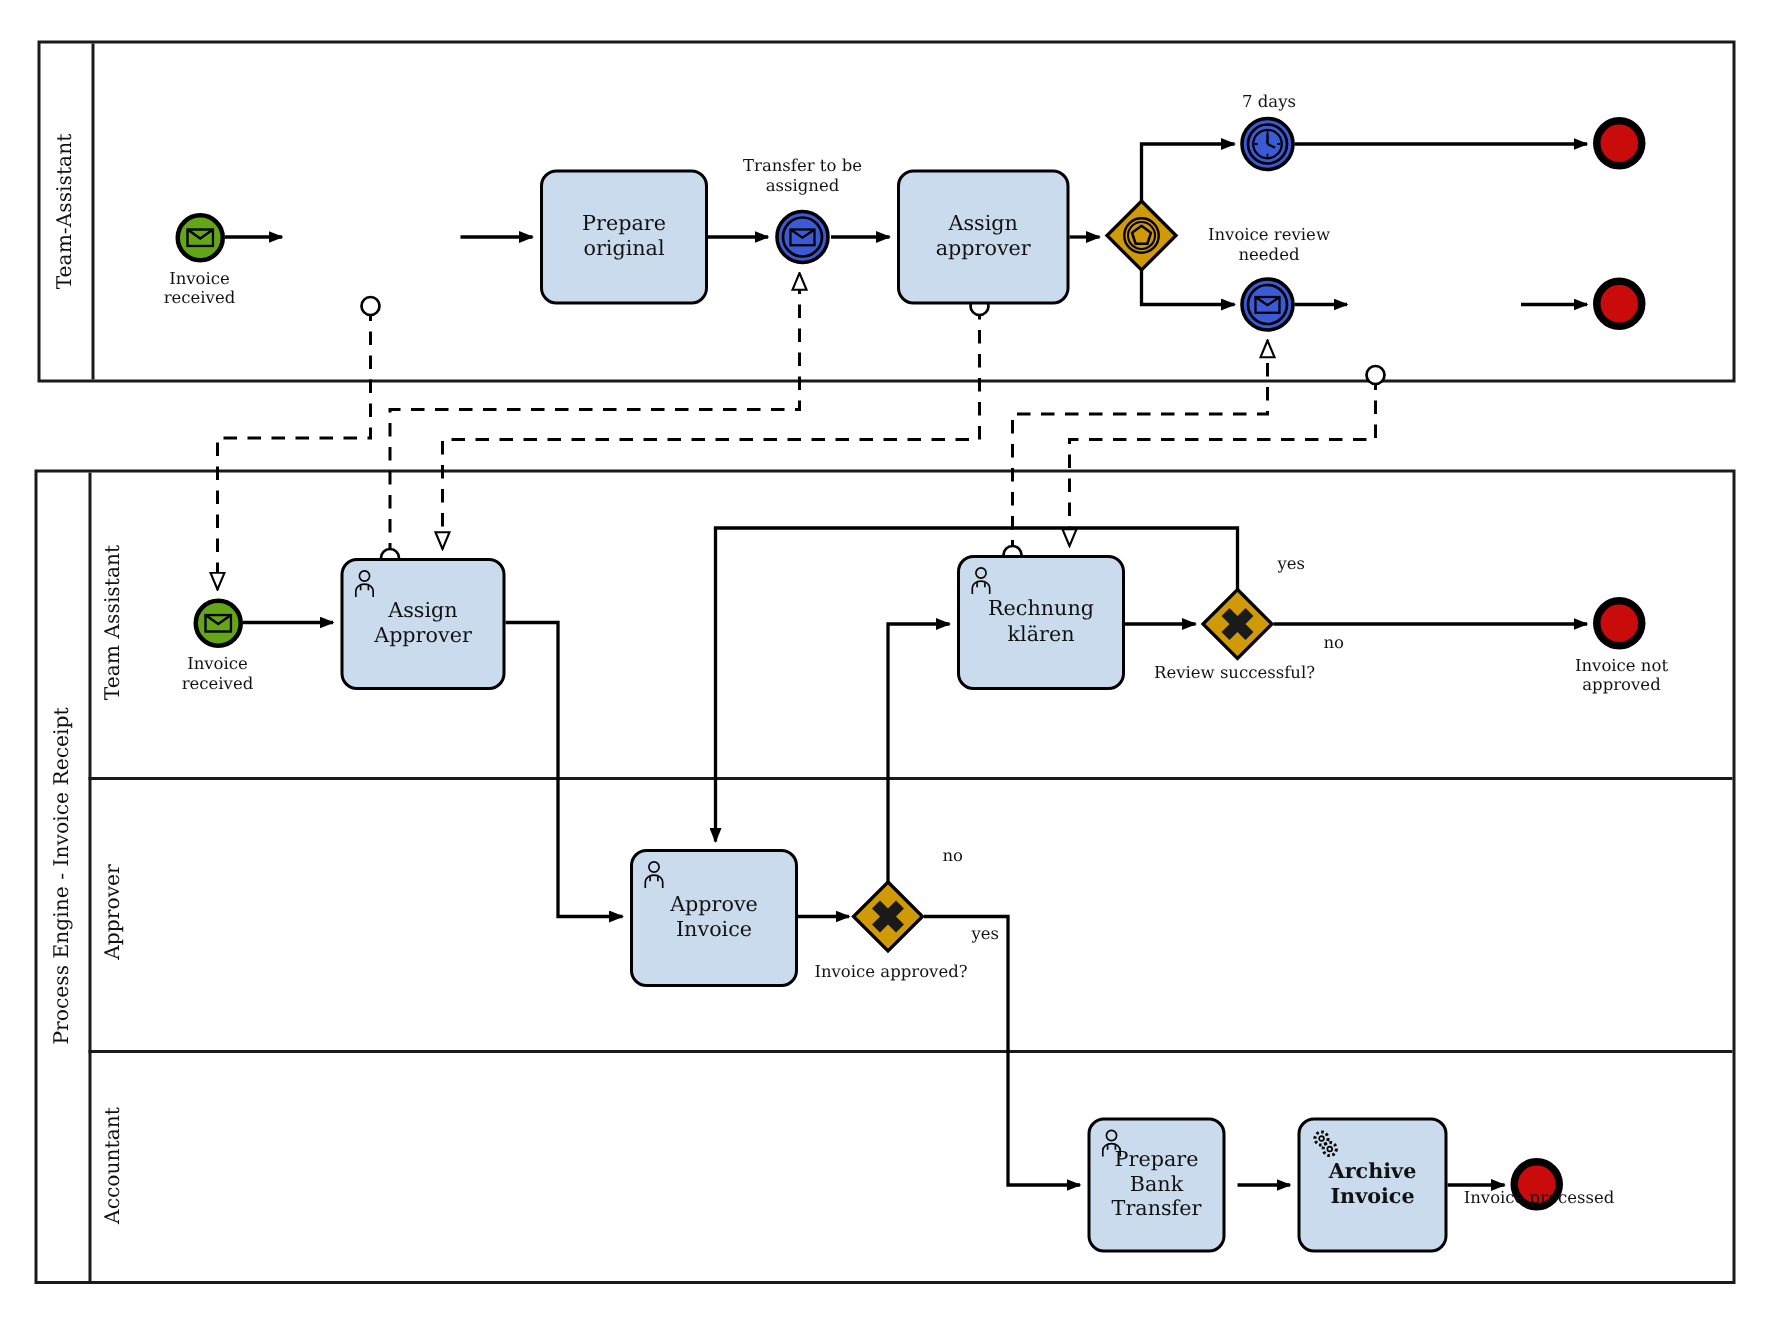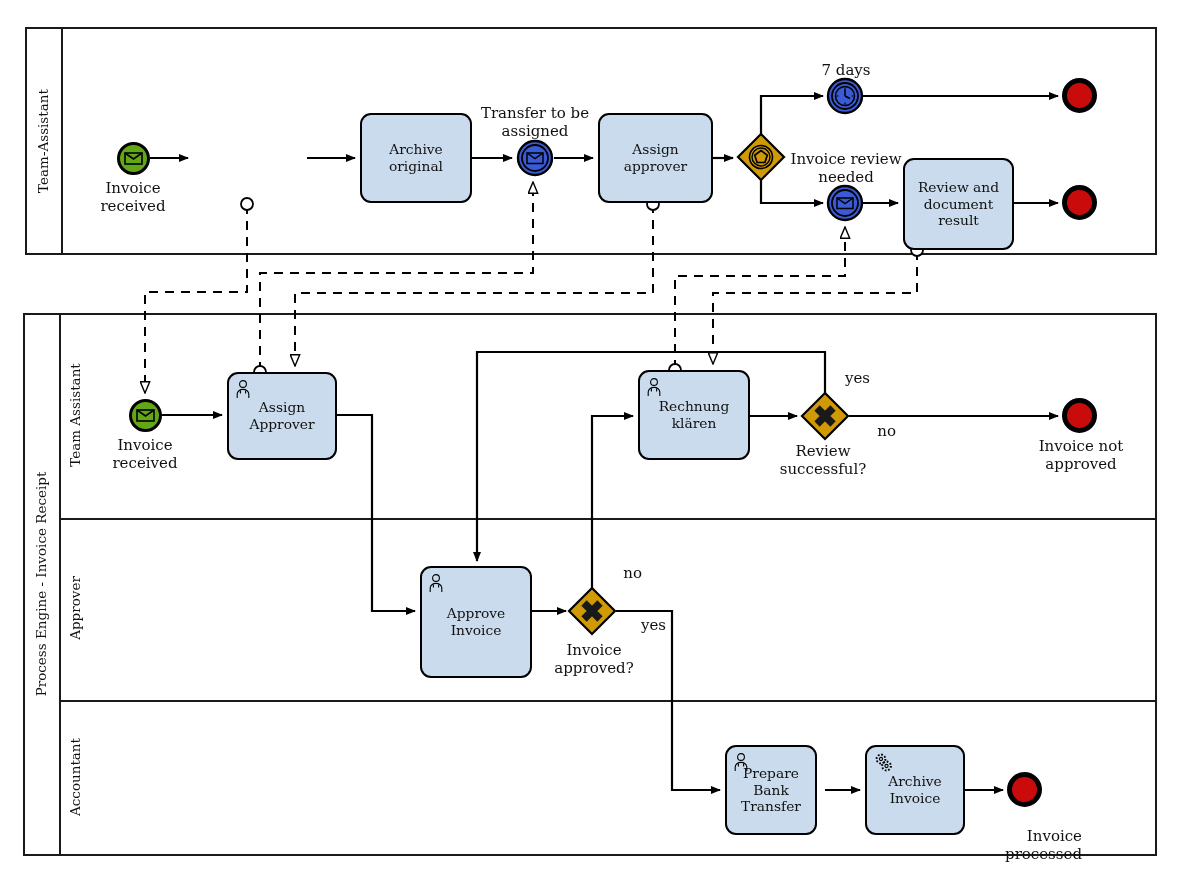--- a/index.html
+++ b/index.html
@@ -13,21 +13,21 @@
   .task{position:absolute;box-sizing:border-box;border:2.4px solid #000;border-radius:11px;
         background:#c9dbec;display:flex;align-items:center;justify-content:center;
         text-align:center;font-size:13.8px;line-height:1.22;}
   .task .txt{pointer-events:none;}
   .task-icon{position:absolute;left:6px;top:5px;}
   .evt{position:absolute;}
   .end-event{position:absolute;box-sizing:border-box;border:5.5px solid #000;border-radius:50%;
              width:35px;height:35px;background:#c90b0b;}
   .start-event{position:absolute;box-sizing:border-box;border:3px solid #000;border-radius:50%;
                width:33px;height:33px;background:#63a717;display:flex;align-items:center;justify-content:center;}
-  .lbl{position:absolute;font-size:15px;line-height:1.2;text-align:center;}
+  .lbl{position:absolute;font-size:11px;line-height:1.2;text-align:center;}
   .lbl-left{text-align:right;}
   svg{display:block;}
   #flows{position:absolute;left:0;top:0;pointer-events:none;}
 </style>
 </head>
 <body>
 
 <div id="canvas">
 
   <div class="pool" style="left:25px;top:27px;width:1132px;height:228px;">
@@ -99,21 +99,21 @@
   <div class="start-event" style="left:117px;top:142px;">
     <svg width="19" height="13" viewBox="0 0 19 13">
       <rect x="1" y="1" width="17" height="11" fill="none" stroke="#000" stroke-width="1.6"></rect>
       <path d="M1,1 L9.5,7 L18,1" fill="none" stroke="#000" stroke-width="1.6"></path>
     </svg>
   </div>
   <div class="lbl" style="left:88px;top:179px;width:90px;">Invoice received</div>
 
 
   <div class="task" style="left:360px;top:113px;width:112px;height:90px;">
-    <div class="txt" style="width:70px;">Archive original</div>
+    <div class="txt" style="width:70px;">Prepare original</div>
   </div>
 
   <div class="evt" style="left:516px;top:139px;">
     <svg width="38" height="38" viewBox="0 0 38 38">
       <circle cx="19" cy="19" r="17" fill="#3b5bd6" stroke="#000" stroke-width="2.4"></circle>
       <circle cx="19" cy="19" r="13" fill="none" stroke="#000" stroke-width="1.8"></circle>
       <g>
         <rect x="11" y="14" width="16" height="10.5" fill="#3b5bd6" stroke="#000" stroke-width="1.5"></rect>
         <path d="M11,14 L19,19.5 L27,14" fill="none" stroke="#000" stroke-width="1.5"></path>
       </g>
@@ -152,23 +152,20 @@
       <circle cx="19" cy="19" r="17" fill="#3b5bd6" stroke="#000" stroke-width="2.4"></circle>
       <circle cx="19" cy="19" r="13" fill="none" stroke="#000" stroke-width="1.8"></circle>
       <g>
         <rect x="11" y="14" width="16" height="10.5" fill="#3b5bd6" stroke="#000" stroke-width="1.5"></rect>
         <path d="M11,14 L19,19.5 L27,14" fill="none" stroke="#000" stroke-width="1.5"></path>
       </g>
     </svg>
   </div>
   <div class="lbl" style="left:786px;top:150px;width:120px;">Invoice review needed</div>
 
-  <div class="task" style="left:903px;top:158px;width:111px;height:92px;">
-    <div class="txt" style="width:82px;">Review and document result</div>
-  </div>
 
   <div class="end-event" style="left:1062px;top:78px;"></div>
   <div class="end-event" style="left:1062px;top:185px;"></div>
 
   <div class="start-event" style="left:129px;top:399px;">
     <svg width="19" height="13" viewBox="0 0 19 13">
       <rect x="1" y="1" width="17" height="11" fill="none" stroke="#000" stroke-width="1.6"></rect>
       <path d="M1,1 L9.5,7 L18,1" fill="none" stroke="#000" stroke-width="1.6"></path>
     </svg>
   </div>
@@ -204,21 +201,21 @@
       </g>
     </svg>
   </div>
   <div class="lbl lbl-left" style="left:830px;top:369px;width:40px;">yes</div>
   <div class="lbl lbl-left" style="left:856px;top:422px;width:40px;">no</div>
   <div class="lbl" style="left:767px;top:442px;width:112px;">Review successful?</div>
 
   <div class="end-event" style="left:1062px;top:398px;"></div>
   <div class="lbl" style="left:1025px;top:437px;width:112px;">Invoice not approved</div>
 
-  <div class="task" style="left:420px;top:566px;width:112px;height:112px;">
+  <div class="task" style="left:420px;top:566px;width:112px;height:92px;">
     <span class="task-icon">
       <svg width="16" height="20" viewBox="0 0 16 20" fill="none" stroke="#000" stroke-width="1.1">
         <circle cx="8" cy="5" r="3.4"></circle>
         <path d="M2.2,19 v-4 a5.8,4.6 0 0 1 11.6,0 v4"></path>
         <path d="M5.4,11.5 v3 M10.6,11.5 v3"></path>
       </svg>
     </span>
     <div class="txt" style="width:66px;">Approve Invoice</div>
   </div>
 
@@ -247,19 +244,19 @@
 
   <div class="task" style="left:865px;top:745px;width:100px;height:90px;">
     <span class="task-icon">
       <svg width="22" height="22" viewBox="0 0 22 22" fill="none" stroke="#000">
         <circle cx="8" cy="7" r="4.4" stroke-width="2" stroke-dasharray="1.7 1.7"></circle>
         <circle cx="8" cy="7" r="1.6" stroke-width="1.1"></circle>
         <circle cx="13.5" cy="14" r="4.4" stroke-width="2" stroke-dasharray="1.7 1.7"></circle>
         <circle cx="13.5" cy="14" r="1.6" stroke-width="1.1"></circle>
       </svg>
     </span>
-    <div class="txt" style="width:60px;">Archive Invoice</div>
+    <div class="txt" style="width:60px;font-weight:bold;">Archive Invoice</div>
   </div>
 
   <div class="end-event" style="left:1007px;top:772px;"></div>
-  <div class="lbl" style="left:970px;top:827px;width:112px;text-align:right;">Invoice processed</div>
+  <div class="lbl" style="left:970px;top:792px;width:112px;">Invoice processed</div>
 
 </div>
 
 </body></html>

